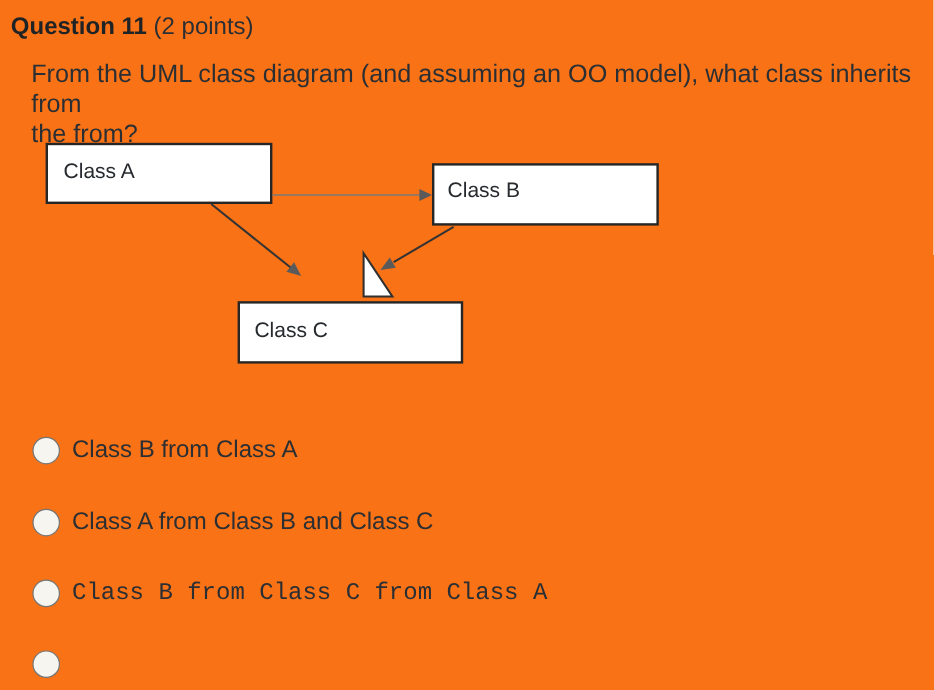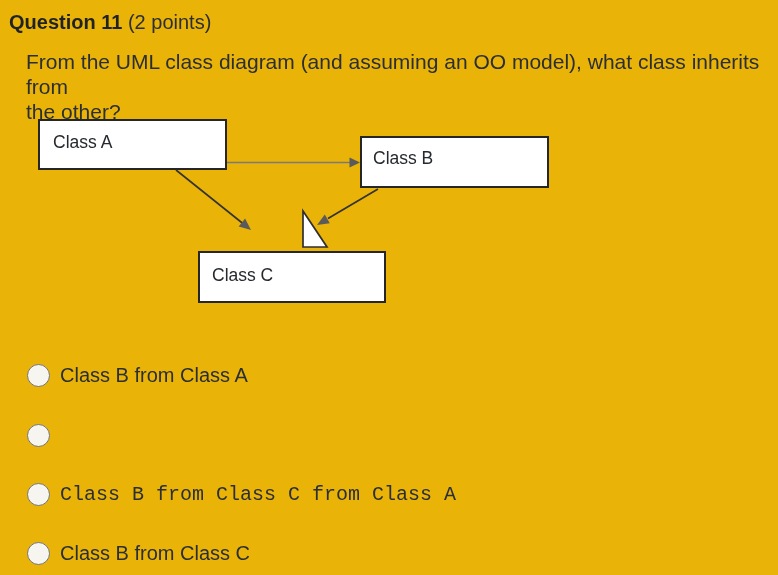--- a/index.html
+++ b/index.html
@@ -1,21 +1,21 @@
 <!DOCTYPE html>
 <html><head>
 <meta charset="utf-8">
 <style>
   * { margin: 0; padding: 0; box-sizing: border-box; }
   html, body { background: #ffffff; }
   .page {
     position: relative;
     width: 778px;
     height: 575px;
-    background: #eab308;
+    background: #f97316;
     font-family: "Liberation Sans", sans-serif;
     color: #2b2f33;
     overflow: hidden;
   }
   .qheader {
     position: absolute;
     left: 9px;
     top: 10px;
     font-size: 20px;
     line-height: 24px;
@@ -75,21 +75,21 @@
 
 <div class="page">
 
   <div class="qheader">
     <span class="qtitle">Question 11</span>
     <span class="qpoints">(2 points)</span>
   </div>
 
   <div class="qtext">
     <div>From the UML class diagram (and assuming an OO model), what class inherits from</div>
-    <div>the other?</div>
+    <div>the from?</div>
   </div>
 
   <svg class="diagram" viewBox="0 0 778 340" xmlns="http://www.w3.org/2000/svg" aria-hidden="false">
 
     <rect x="39" y="120" width="187" height="49" fill="#ffffff" stroke="#262626" stroke-width="2"></rect>
     <text x="53" y="148">Class A</text>
 
     <rect x="361" y="137" width="187" height="50" fill="#ffffff" stroke="#262626" stroke-width="2"></rect>
     <text x="373" y="164">Class B</text>
 
@@ -108,25 +108,25 @@
     <polygon points="303,211 327,247 303,247" fill="#ffffff" stroke="#2f2f2f" stroke-width="1.7"></polygon>
   </svg>
 
   <div class="option opt-1">
     <span class="radio"></span>
     <span class="olabel">Class B from Class A</span>
   </div>
 
   <div class="option opt-2">
     <span class="radio"></span>
+    <span class="olabel">Class A from Class B and Class C</span>
   </div>
 
   <div class="option opt-3">
     <span class="radio"></span>
     <span class="olabel">Class B from Class C from Class A</span>
   </div>
 
   <div class="option opt-4">
     <span class="radio"></span>
-    <span class="olabel">Class B from Class C</span>
   </div>
 
 </div>
 
 </body></html>

